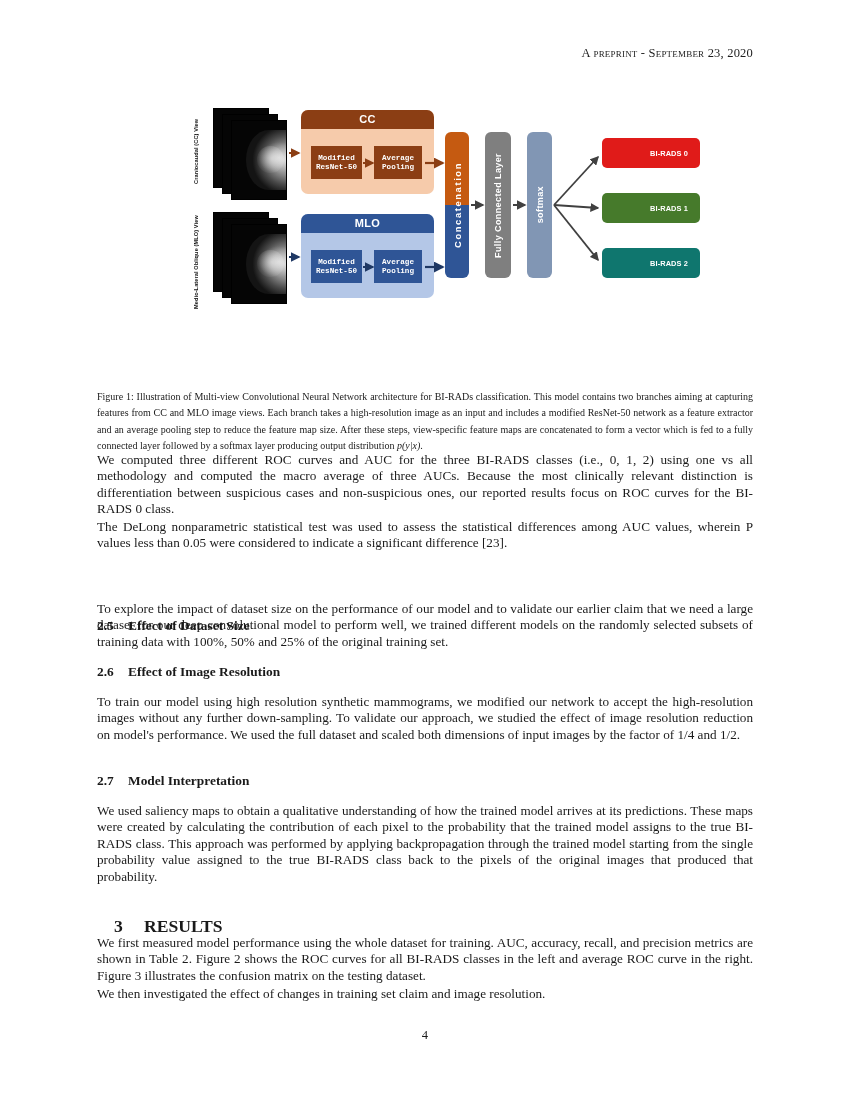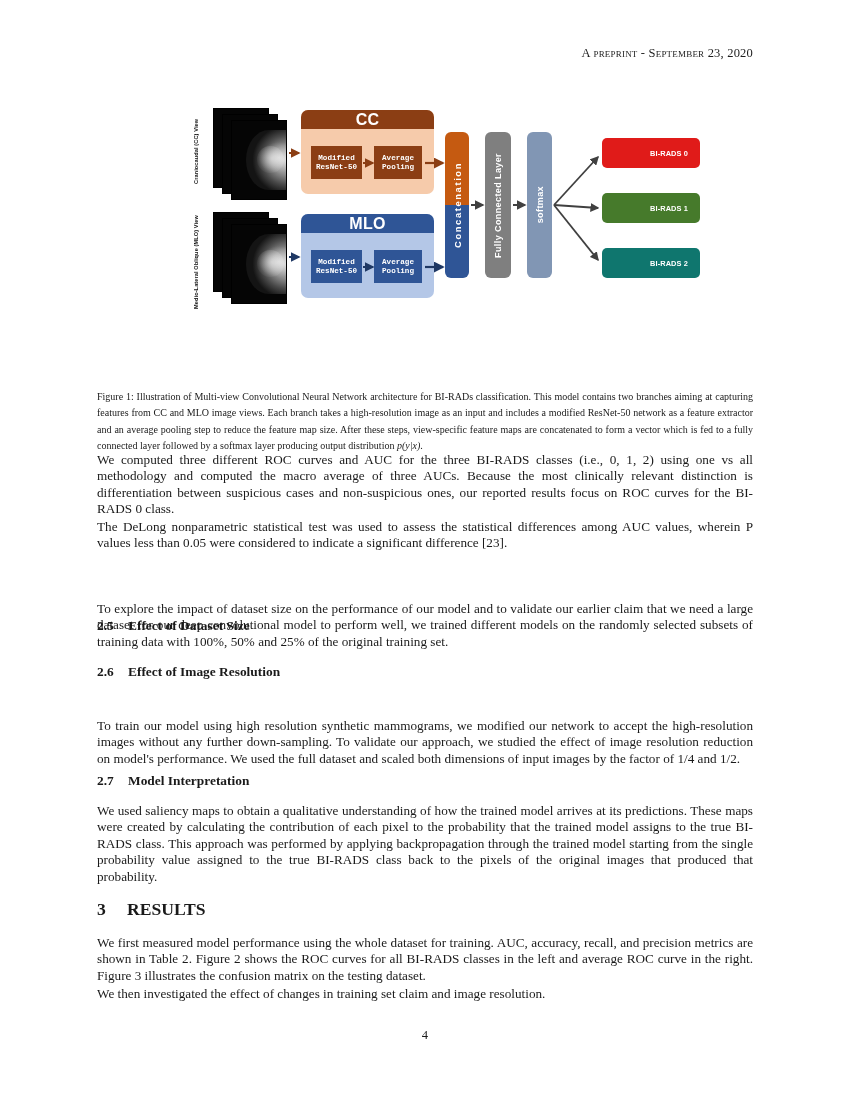--- a/index.html
+++ b/index.html
@@ -104,21 +104,21 @@
   .branch {
     position: absolute;
     border-radius: 7px;
     overflow: hidden;
   }
   .branch .bhead {
     height: 19px;
     line-height: 19px;
     text-align: center;
     font-family: "Liberation Sans", "DejaVu Sans", sans-serif;
-    font-size: 16px;
+    font-size: 11px;
     font-weight: bold;
     color: #ffffff;
     letter-spacing: 0.3px;
   }
   .branch .bbody {
     position: relative;
     height: calc(100% - 19px);
   }
   .unit {
     position: absolute;
@@ -235,21 +235,21 @@
     margin: 0;
     font-size: 13.4px;
     font-weight: bold;
     line-height: 16px;
   }
   h3.sub .num { display: inline-block; width: 31px; }
   h2.sec {
     position: absolute;
     left: 97px;
     width: 656px;
-    margin: 0;
+    margin: 17px;
     font-size: 17.6px;
     font-weight: bold;
     line-height: 20px;
   }
   h2.sec .num { display: inline-block; width: 30px; }
   .pagenum {
     position: absolute;
     left: 0;
     top: 1028px;
     width: 850px;
@@ -377,21 +377,21 @@
   <p class="body" style="top:519px;">The DeLong nonparametric statistical test was used to assess the statistical differences among AUC values, wherein P values less than 0.05 were considered to indicate a significant difference [23].</p>
 
   <h3 class="sub" style="top:570px;margin-top:48px;">
     <span class="num">2.5</span><span>Effect of Dataset Size</span>
   </h3>
   <p class="body" style="top:601px;">To explore the impact of dataset size on the performance of our model and to validate our earlier claim that we need a large dataset for our deep convolutional model to perform well, we trained different models on the randomly selected subsets of training data with 100%, 50% and 25% of the original training set.</p>
 
   <h3 class="sub" style="top:664px;">
     <span class="num">2.6</span><span>Effect of Image Resolution</span>
   </h3>
-  <p class="body" style="top:694px;margin-top:24px;">To train our model using high resolution synthetic mammograms, we modified our network to accept the high-resolution images without any further down-sampling. To validate our approach, we studied the effect of image resolution reduction on model's performance. We used the full dataset and scaled both dimensions of input images by the factor of 1/4 and 1/2.</p>
+  <p class="body" style="top:694px;">To train our model using high resolution synthetic mammograms, we modified our network to accept the high-resolution images without any further down-sampling. To validate our approach, we studied the effect of image resolution reduction on model's performance. We used the full dataset and scaled both dimensions of input images by the factor of 1/4 and 1/2.</p>
 
   <h3 class="sub" style="top:773px;">
     <span class="num">2.7</span><span>Model Interpretation</span>
   </h3>
   <p class="body" style="top:803px;">We used saliency maps to obtain a qualitative understanding of how the trained model arrives at its predictions. These maps were created by calculating the contribution of each pixel to the probability that the trained model assigns to the true BI-RADS class. This approach was performed by applying backpropagation through the trained model starting from the single probability value assigned to the true BI-RADS class back to the pixels of the original images that produced that probability.</p>
 
   <h2 class="sec" style="top:899px;">
     <span class="num">3</span><span>RESULTS</span>
   </h2>
   <p class="body" style="top:935px;">We first measured model performance using the whole dataset for training. AUC, accuracy, recall, and precision metrics are shown in Table 2. Figure 2 shows the ROC curves for all BI-RADS classes in the left and average ROC curve in the right. Figure 3 illustrates the confusion matrix on the testing dataset.</p>

